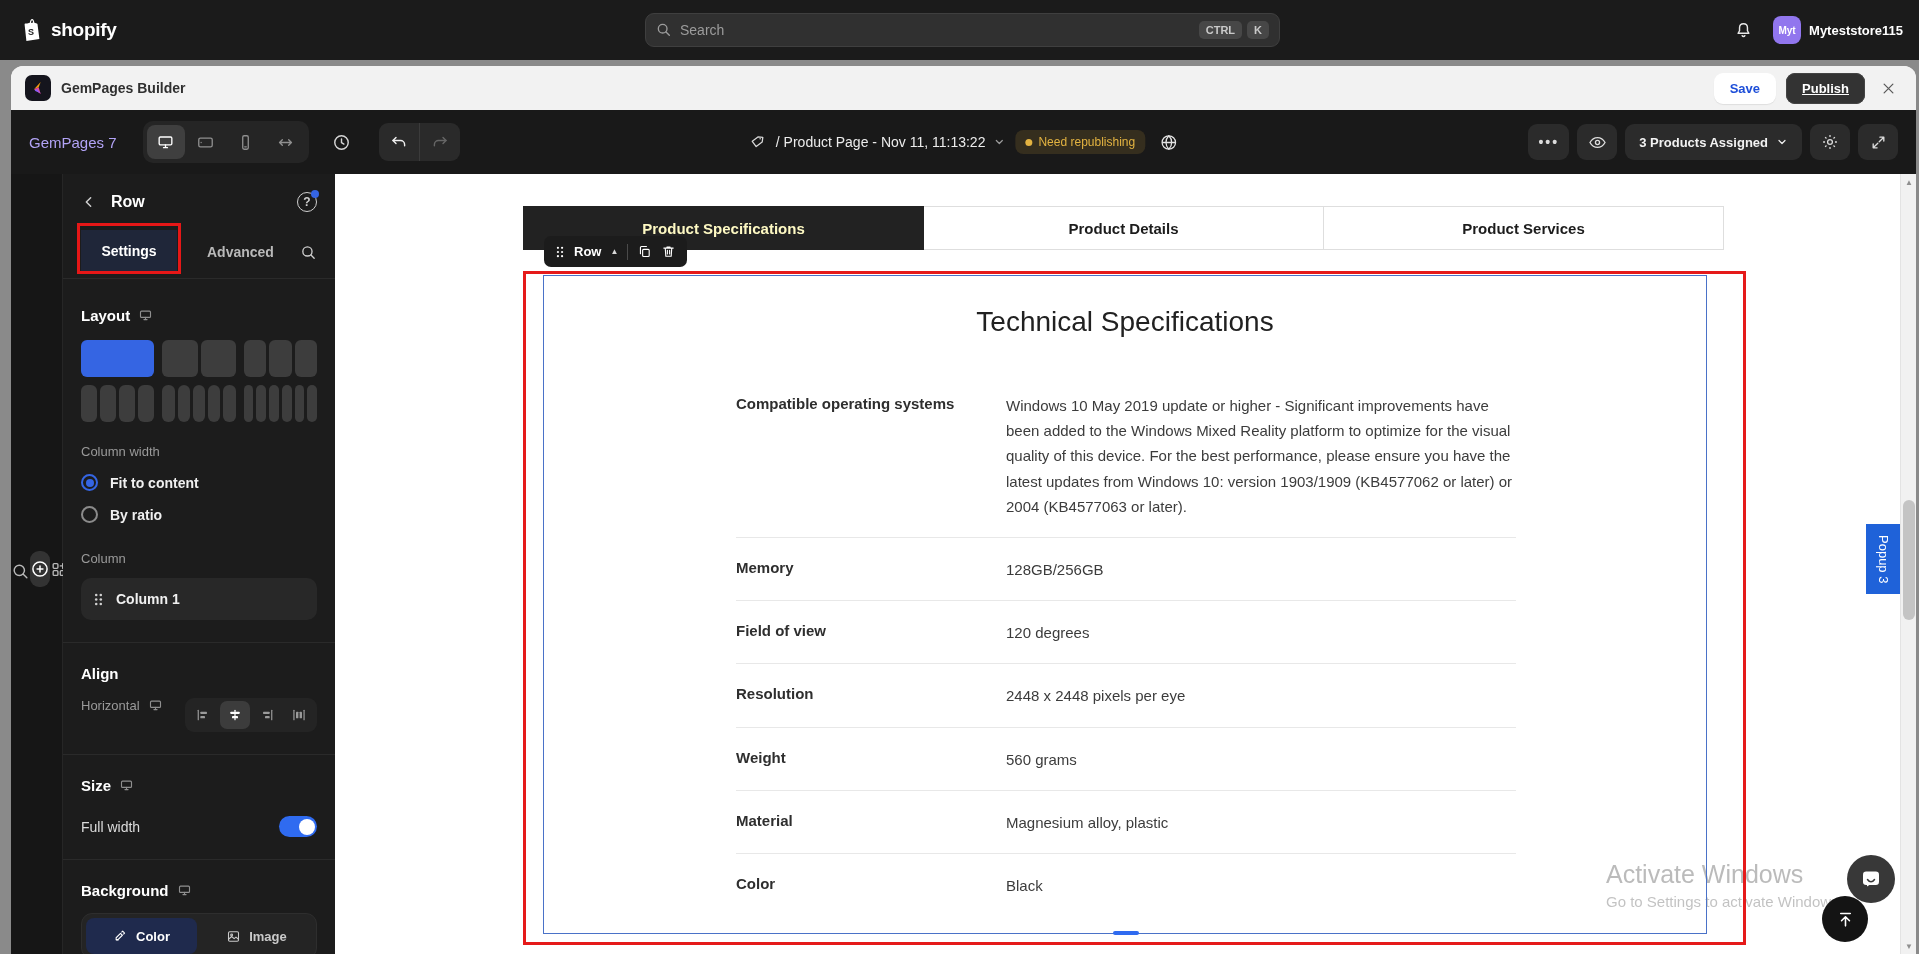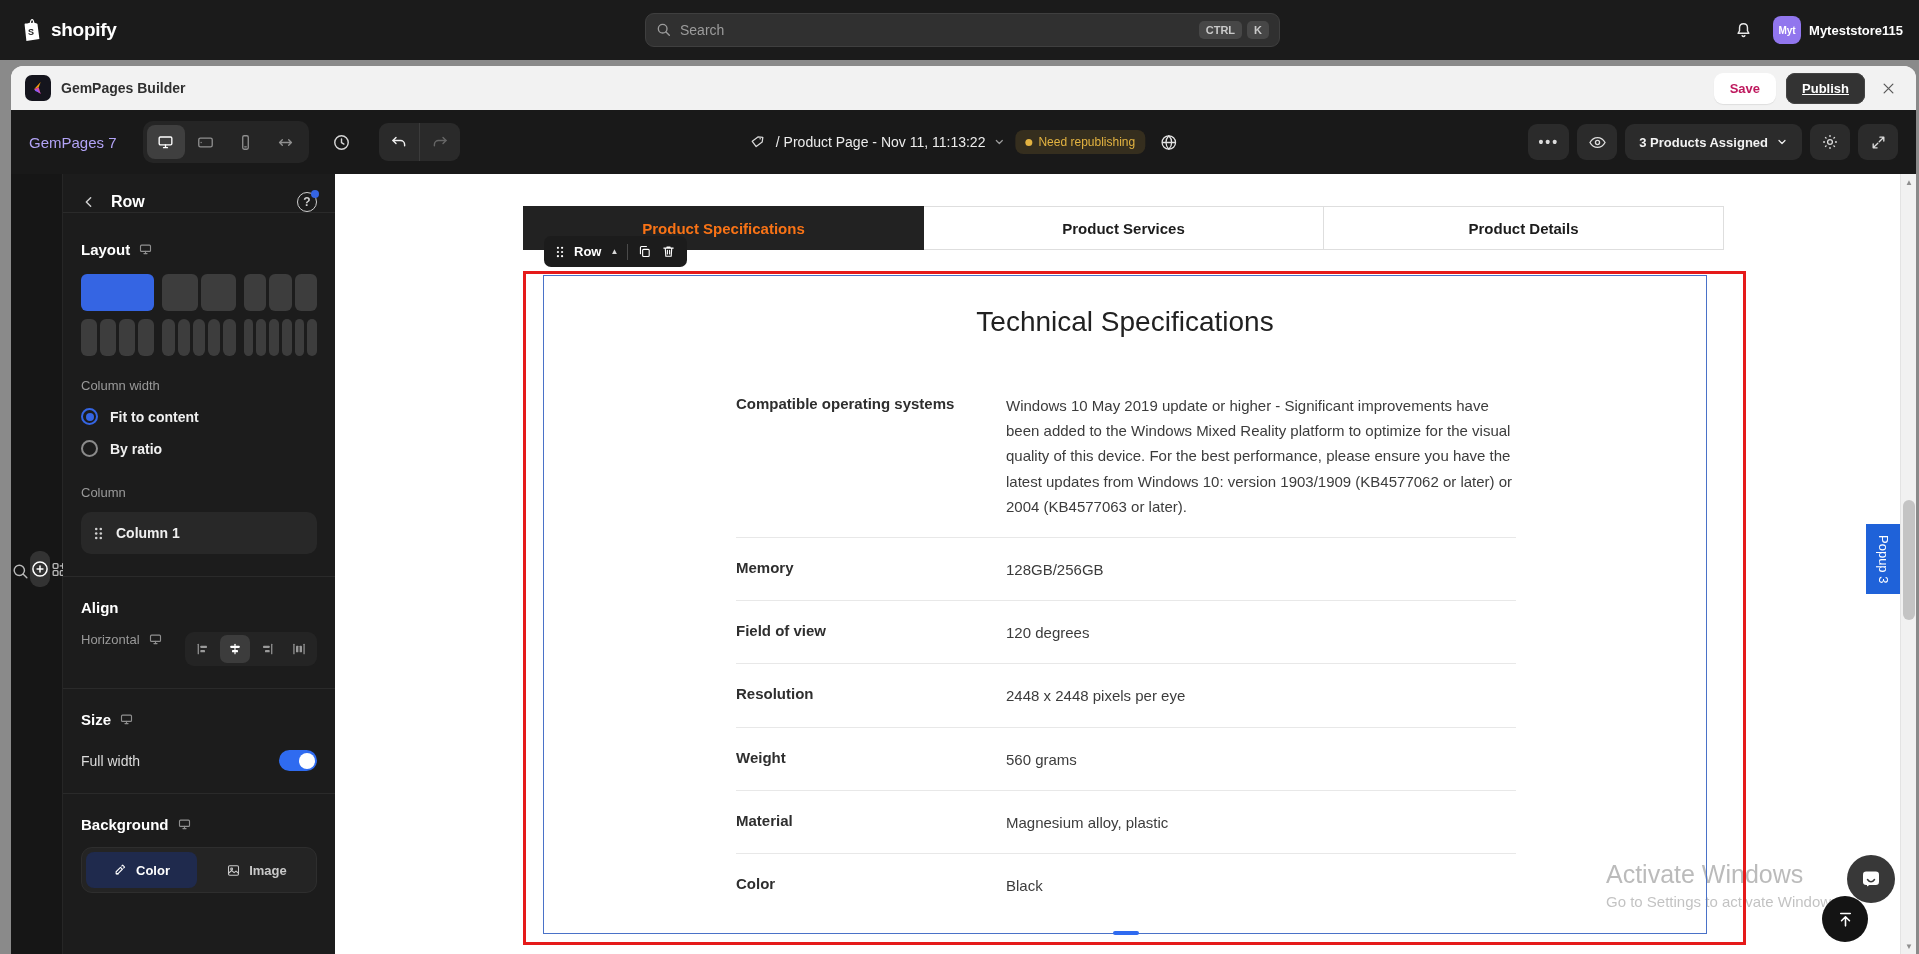--- a/index.html
+++ b/index.html
@@ -21,21 +21,21 @@
   .store-name { color:#fff; font-size:13px; font-weight:700; }
 
   
   .app-window { position:absolute; top:66px; left:11px; width:1905px; height:888px; background:#f2f2f2; border-radius:12px 12px 0 0; overflow:hidden; }
 
   
   .appbar { height:44px; background:#f2f2f2; display:flex; align-items:center; padding:0 14px; }
   .gp-logo { width:26px; height:26px; border-radius:7px; background:#15151d; display:flex; align-items:center; justify-content:center; margin-right:10px; }
   .appbar-title { font-size:14px; font-weight:700; color:#303030; }
   .appbar-right { margin-left:auto; display:flex; align-items:center; gap:10px; }
-  .btn-save { background:#fff; border:1px solid #e2e2e2; box-shadow:0 1px 1px rgba(0,0,0,.08); color:#be185d; font-size:13px; font-weight:600; border-radius:9px; padding:8px 16px; }
+  .btn-save { background:#fff; border:1px solid #e2e2e2; box-shadow:0 1px 1px rgba(0,0,0,.08); color:#1d4ed8; font-size:13px; font-weight:600; border-radius:9px; padding:8px 16px; }
   .btn-publish { background:#333; color:#fff; font-size:13px; font-weight:600; border-radius:9px; padding:8px 16px; box-shadow:inset 0 0 0 1px #444;text-decoration:underline; }
   .close-x { color:#5c5c5c; padding:4px 6px; }
 
   
   .toolbar { position:relative; height:64px; background:#191919; display:flex; align-items:center; padding:0 18px; }
   .gp-version { color:#b2a3f6; font-size:15px; font-weight:500; margin-right:26px; }
   .device-group { display:flex; background:#252525; border-radius:10px; padding:4px; gap:2px; }
   .tool-ic { width:38px; height:34px; display:flex; align-items:center; justify-content:center; color:#8f8f8f; border-radius:8px; }
   .device-group .active { background:#3f3f3f; color:#fff; }
   .clock-btn { margin-left:14px; color:#d6d6d6; }
@@ -109,21 +109,21 @@
   .toggle::after { content:""; position:absolute; top:2.5px; right:2.5px; width:16px; height:16px; border-radius:50%; background:#fff; }
   .bg-seg { margin-top:14px; background:#242424; border:1px solid #2e2e2e; border-radius:11px; display:flex; padding:4px; gap:4px; }
   .bg-tab { flex:1; height:36px; border-radius:8px; display:flex; align-items:center; justify-content:center; gap:8px; color:#c9c9c9; font-size:13px; font-weight:600; }
   .bg-tab.active { background:#1f2a4d; color:#fff; }
 
   
   .canvas { flex:1; background:#fff; position:relative; overflow:hidden; font-family:"Liberation Sans", sans-serif; }
   .canvas-tabs { position:absolute; left:188px; top:32px; width:1201px; height:44px; display:flex; }
   .canvas-tab { flex:1; display:flex; align-items:center; justify-content:center; font-size:15px; font-weight:700; color:#1c1c1c; background:#fff; border:1px solid #dedede; border-left:none; }
   .canvas-tab:first-child { border-left:1px solid #dedede; }
-  .canvas-tab.active { background:#222; color:#f97316; border-color:#222; }
+  .canvas-tab.active { background:#222; color:#fef9c3; border-color:#222; }
   .row-pill { position:absolute; left:209px; top:62px; height:31px; background:#1c1c1c; border-radius:7px; display:flex; align-items:center; gap:9px; padding:0 11px; z-index:6; color:#fff; }
   .row-pill .lbl { font-size:13px; font-weight:700; }
   .row-pill .tri { font-size:8px; color:#d9d9d9; }
   .row-pill .pdiv { width:1px; height:16px; background:#4a4a4a; }
   .sel-red { position:absolute; left:188px; top:97px; width:1223px; height:674px; border:3px solid #e51a1a; z-index:4; pointer-events:none; }
   .sel-blue { position:absolute; left:208px; top:101px; width:1164px; height:659px; border:1px solid #4a72c8; z-index:3; pointer-events:none; }
   .blue-handle { position:absolute; left:778px; top:757px; width:26px; height:4px; background:#2f6bf0; border-radius:2px; z-index:5; }
   .spec-heading { position:absolute; left:208px; top:132px; width:1164px; text-align:center; font-size:28px; font-weight:400; color:#212121; }
   .spec-table { position:absolute; left:401px; top:200px; width:780px; }
   .spec-row { display:flex; padding:19px 0 18px 0; border-bottom:1px solid #e8e8e8; }
@@ -383,20 +383,31 @@
       <div class="panel-head">
         <span class="back-btn">
           <svg width="16" height="16" viewBox="0 0 24 24" fill="none" stroke="currentColor" stroke-width="2.2" stroke-linecap="round" stroke-linejoin="round">
               <path d="M14.5 5.5L8 12l6.5 6.5"></path>
             </svg>
         </span>
         <span class="panel-title">Row</span>
         <span class="help-btn">?<span class="help-dot"></span></span>
       </div>
 
+      <div class="panel-tabs">
+        <span class="tab-settings">Settings</span>
+        <span class="red-annot"></span>
+        <span class="tab-advanced">Advanced</span>
+        <span class="panel-search">
+          <svg width="17" height="17" viewBox="0 0 24 24" fill="none" stroke="currentColor" stroke-width="1.9" stroke-linecap="round">
+              <circle cx="10.5" cy="10.5" r="6.5"></circle>
+              <path d="M15.5 15.5l4.5 4.5"></path>
+            </svg>
+        </span>
+      </div>
       <div class="panel-divider"></div>
 
       <div class="sec-title mt28">
         <span>Layout</span>
         <span class="mini-monitor">
           <svg width="15" height="15" viewBox="0 0 24 24" fill="none" stroke="currentColor" stroke-width="1.8" stroke-linecap="round">
               <rect x="4" y="5" width="16" height="10" rx="1.6"></rect>
               <path d="M12 15v3M9.5 18.5h5"></path>
             </svg>
         </span>
@@ -554,22 +565,22 @@
               <path d="M4.5 16l4.5-4 4 3.5 3-2.5 3.5 3"></path>
             </svg>
           <span>Image</span>
         </span>
       </div>
     </div>
 
     <div class="canvas">
       <div class="canvas-tabs">
           <div class="canvas-tab active">Product Specifications</div>
+          <div class="canvas-tab">Product Details</div>
           <div class="canvas-tab">Product Services</div>
-          <div class="canvas-tab">Product Details</div>
         </div>
 
       <div class="row-pill">
         <span class="drag-dots">
           <svg width="10" height="14" viewBox="0 0 12 16" fill="#fff">
               <circle cx="3.5" cy="3" r="1.3"></circle>
               <circle cx="8.5" cy="3" r="1.3"></circle>
               <circle cx="3.5" cy="8" r="1.3"></circle>
               <circle cx="8.5" cy="8" r="1.3"></circle>
               <circle cx="3.5" cy="13" r="1.3"></circle>

